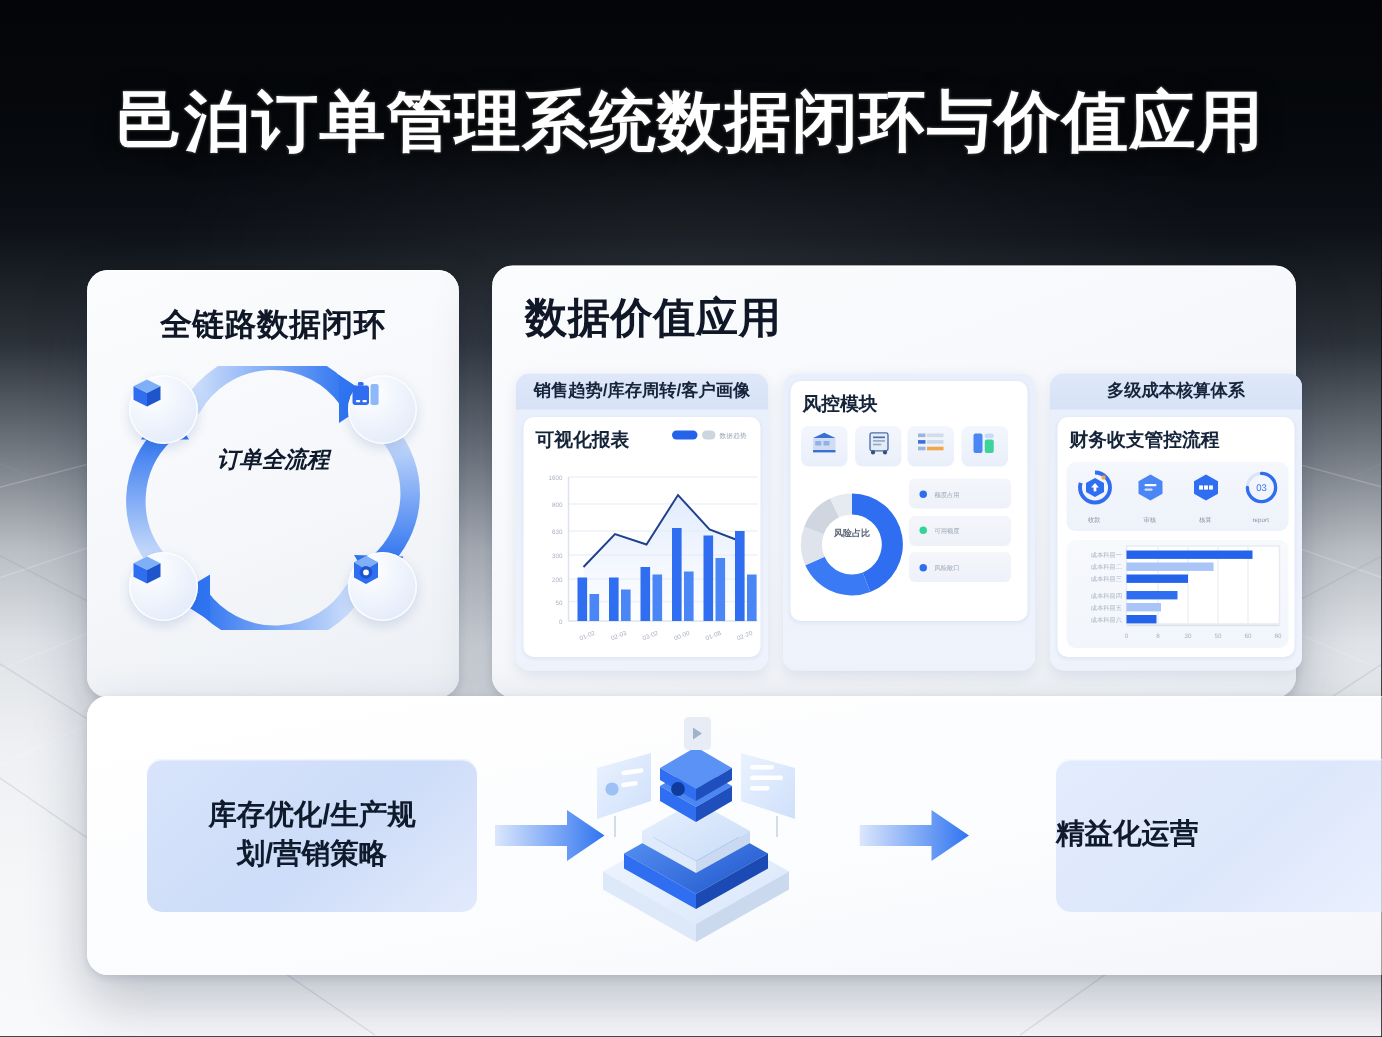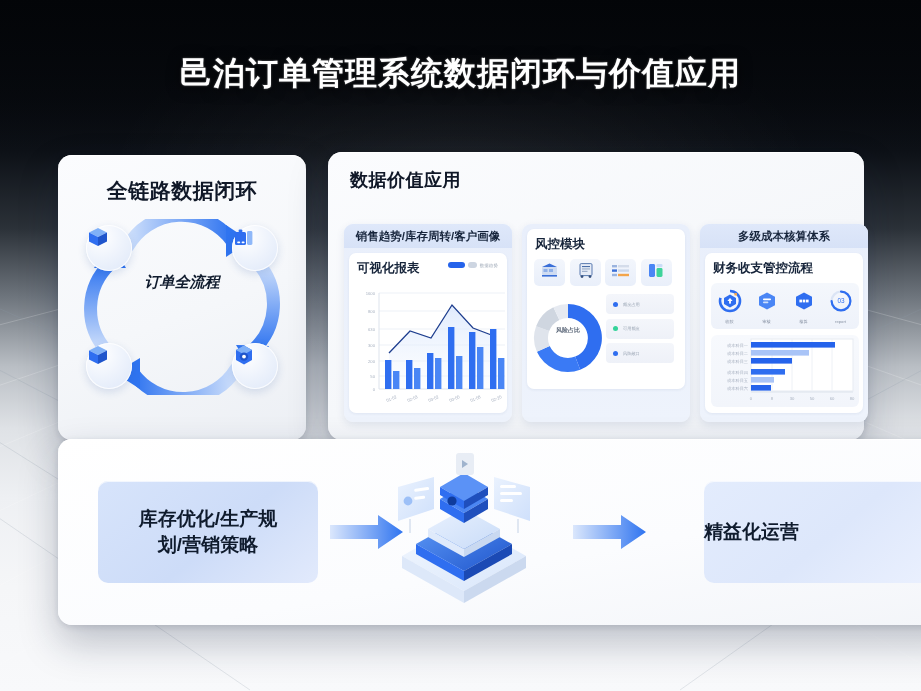--- a/index.html
+++ b/index.html
@@ -25,45 +25,46 @@
   }
   .center-glow{
     position:absolute; left:50%; top:8%; width:720px; height:330px;
     transform:translateX(-50%);
     background:radial-gradient(ellipse at 50% 40%,rgba(255,255,255,.07),rgba(255,255,255,0) 70%);
   }
 
   
   .title{
     position:absolute; top:52px; left:0; right:0; text-align:center;
-    font-size:32px; font-weight:bold; color:#ffffff;
+    font-size:44px; font-weight:bold; color:#ffffff;
     letter-spacing:1px;
     text-shadow:0 2px 14px rgba(0,0,0,.85), 0 0 2px rgba(255,255,255,.5);
     z-index:6;
   }
 
   
   .card{
     position:absolute;
     background:linear-gradient(160deg,#fbfcfe 0%,#f5f7fa 55%,#eceff4 100%);
     border-radius:14px;
     box-shadow:0 18px 38px rgba(22,34,60,.26), 0 2px 6px rgba(22,34,60,.12), inset 0 1px 0 rgba(255,255,255,.95);
     z-index:5;
+    margin-top:25px;
   }
   #card-left  { left:58px;  top:155px; width:248px; height:285px; }
   #card-right { left:328px; top:152px; width:536px; height:288px; }
   #card-bottom{ left:58px;  top:439px; width:908px; height:186px;
                 background:linear-gradient(170deg,#ffffff 0%,#fbfcfe 60%,#f3f5f9 100%);text-decoration:underline; }
 
   .card-title{
     font-size:21px; font-weight:bold; color:#101828;
     letter-spacing:.5px;
   }
   #card-left .card-title{ text-align:center; margin-top:22px; }
-  #card-right .card-title{ margin:16px 0 0 22px; font-size:18px; }
+  #card-right .card-title{ margin:16px 0 0 22px; font-size:28px; }
 
   
   .cycle{ position:relative; width:196px; height:176px; margin:14px auto 0; }
   .cycle svg{ position:absolute; left:0; top:0; }
   .cyc-center{
     position:absolute; left:0; right:0; top:52px;
     text-align:center; font-size:15px; font-weight:bold; line-height:1.42;
     color:#0f1b2d;
     font-style:italic;
   }

